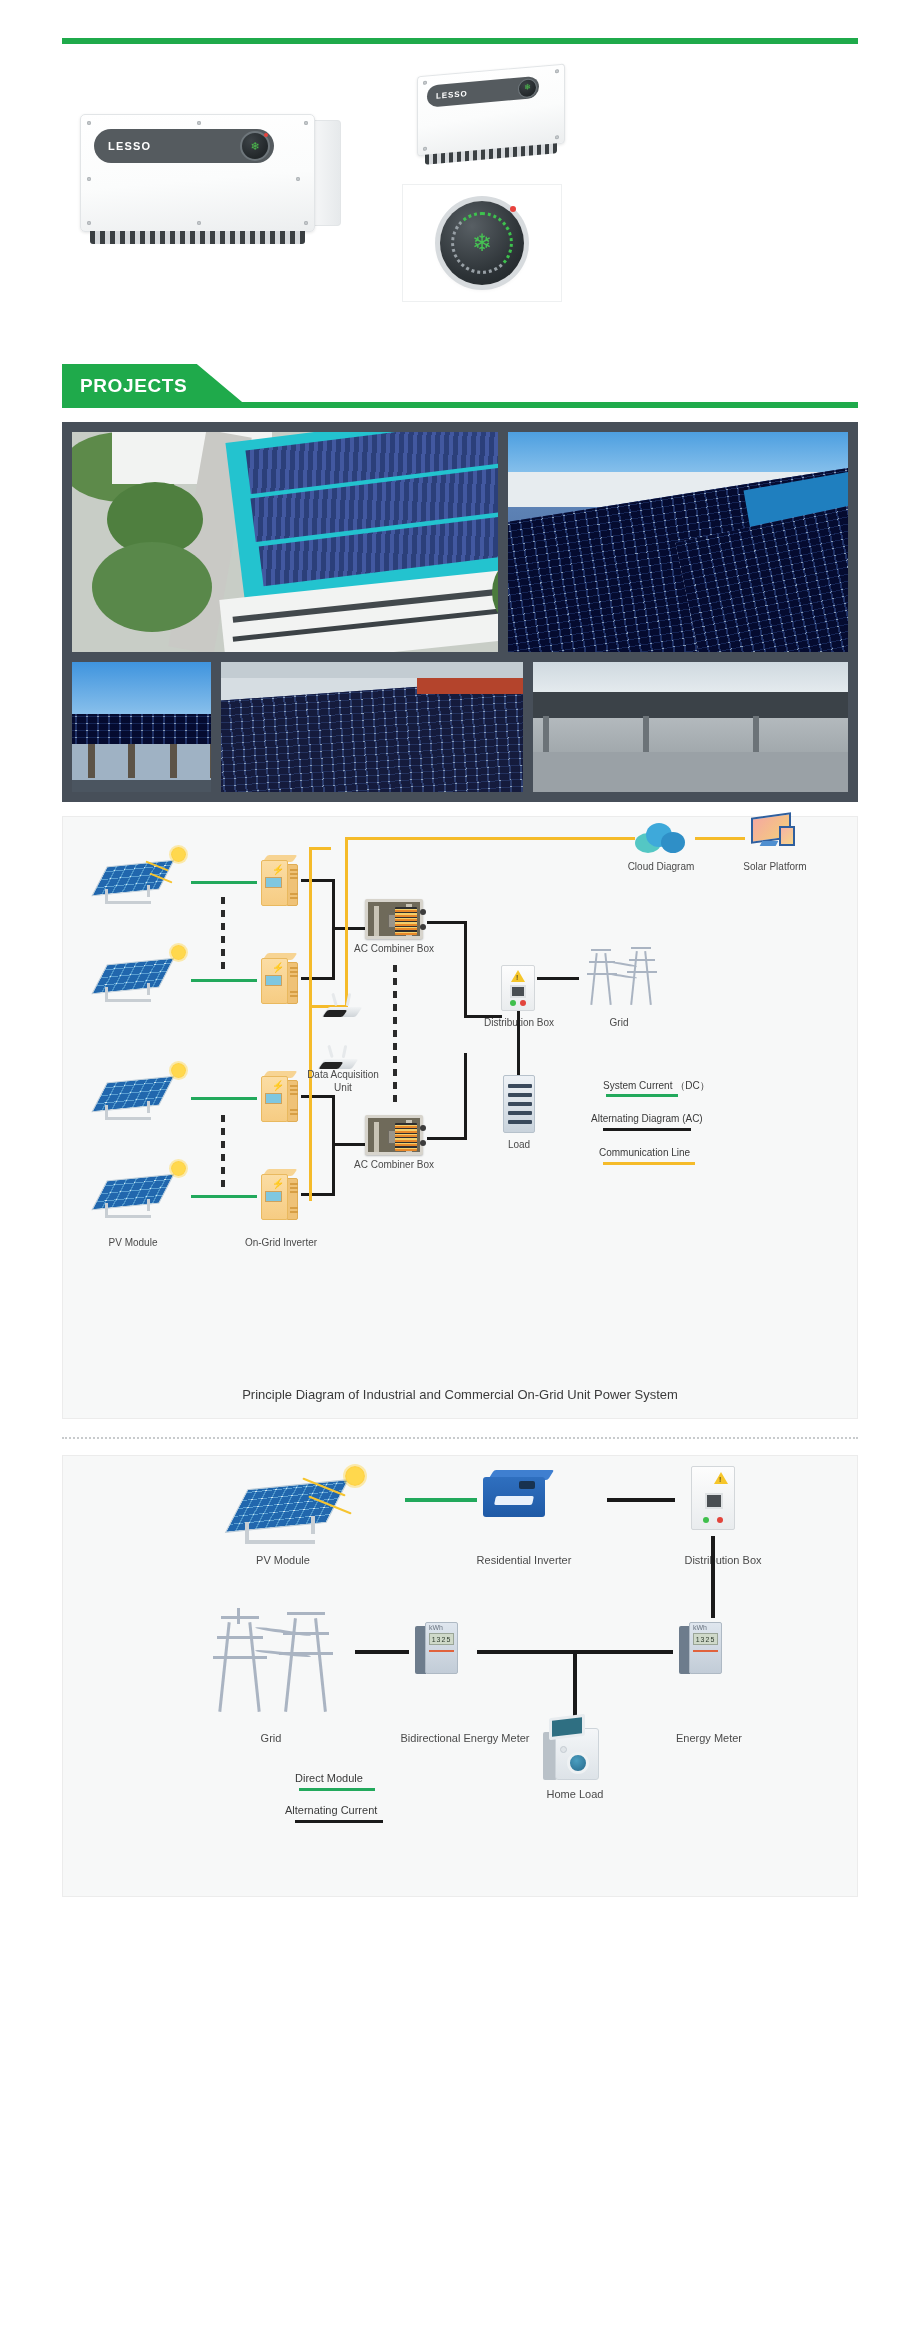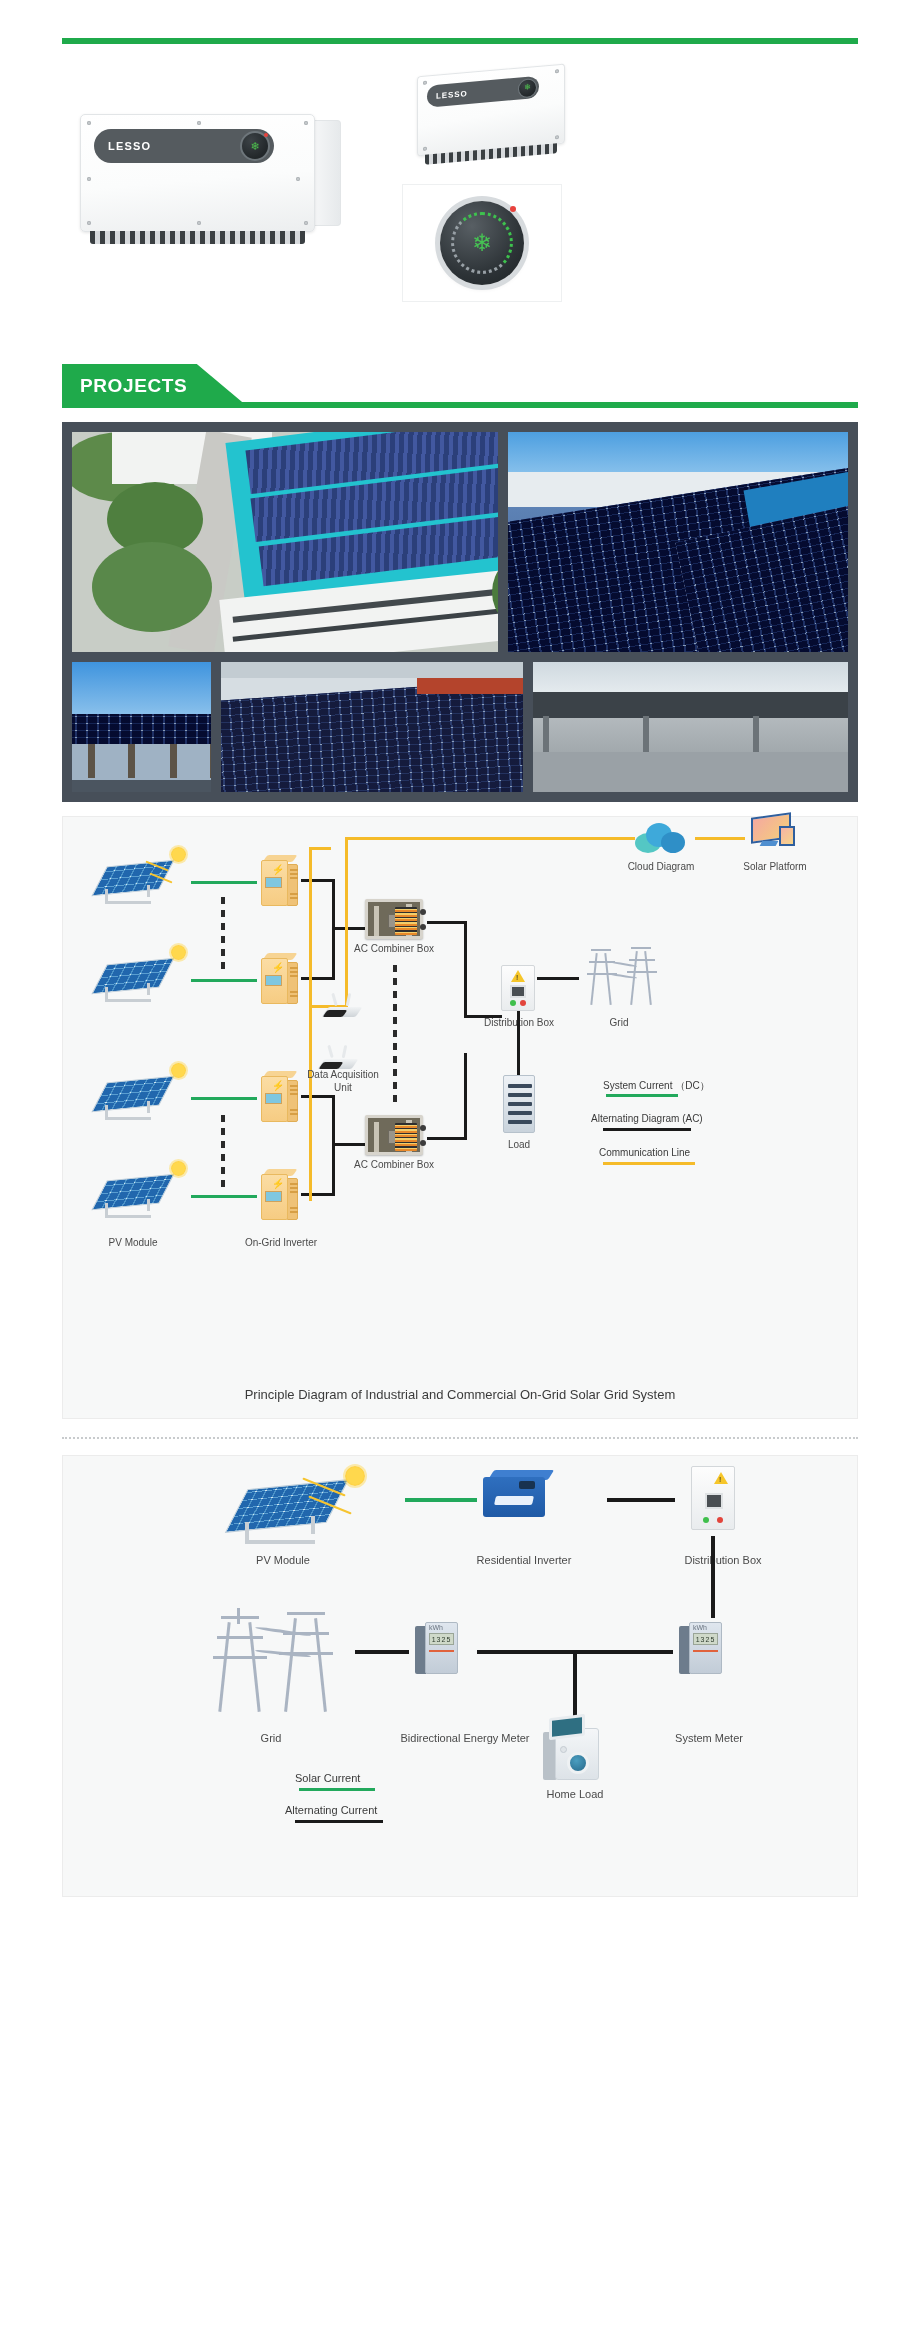--- a/index.html
+++ b/index.html
@@ -684,21 +684,21 @@
     <div class="legend-item" style="left:540px;top:262px">System Current （DC）</div>
     <div class="legend-underline" style="left:543px;top:277px;width:72px;background:#22a95c"></div>
 
     <div class="legend-item" style="left:528px;top:296px">Alternating Diagram (AC)</div>
     <div class="legend-underline" style="left:540px;top:311px;width:88px;background:#1a1a1a"></div>
 
     <div class="legend-item" style="left:536px;top:330px">Communication Line</div>
     <div class="legend-underline" style="left:540px;top:345px;width:92px;background:#f5bb2a"></div>
   </div>
 
-  <div class="dg-caption">Principle Diagram of Industrial and Commercial On-Grid Solar Grid System</div>
+  <div class="dg-caption">Principle Diagram of Industrial and Commercial On-Grid Unit Power System</div>
 </div>
 
 <div class="divider"></div>
 
 <div class="diagram-wrap" style="margin-top:16px">
   <div class="diagram-canvas" style="height:440px">
 
     <div class="pv" style="left:170px;top:22px;width:110px;height:66px">
       <div class="pv-panel" style="width:96px;height:44px;left:6px;top:6px"></div>
       <div class="pv-leg" style="left:12px;top:44px;width:4px;height:20px"></div>
@@ -763,31 +763,31 @@
     <div class="wire" style="left:414px;top:194px;width:196px;height:4px"></div>
     <div class="wire" style="left:510px;top:194px;width:4px;height:70px"></div>
 
     <div class="meter" style="left:616px;top:166px">
       <div class="side"></div>
       <div class="face"></div>
       <div class="kwh">kWh</div>
       <div class="lcd">1325</div>
       <div class="bar"></div>
     </div>
-    <div class="node-label" style="left:598px;top:276px;width:96px;font-size:11px">System Meter</div>
+    <div class="node-label" style="left:598px;top:276px;width:96px;font-size:11px">Energy Meter</div>
 
     <div class="home" style="left:480px;top:256px">
       <div class="side"></div>
         <div class="box"></div>
       <div class="tv"></div>
         <div class="knob"></div>
         <div class="drum"></div>
     </div>
     <div class="node-label" style="left:462px;top:332px;width:100px;font-size:11px">Home Load</div>
 
-    <div class="legend-item" style="left:232px;top:316px;font-size:11px">Solar Current</div>
+    <div class="legend-item" style="left:232px;top:316px;font-size:11px">Direct Module</div>
     <div class="legend-underline" style="left:236px;top:332px;width:76px;background:#22a95c"></div>
 
     <div class="legend-item" style="left:222px;top:348px;font-size:11px">Alternating Current</div>
     <div class="legend-underline" style="left:232px;top:364px;width:88px;background:#1a1a1a"></div>
   </div>
 
 </div>
 
 </body></html>

